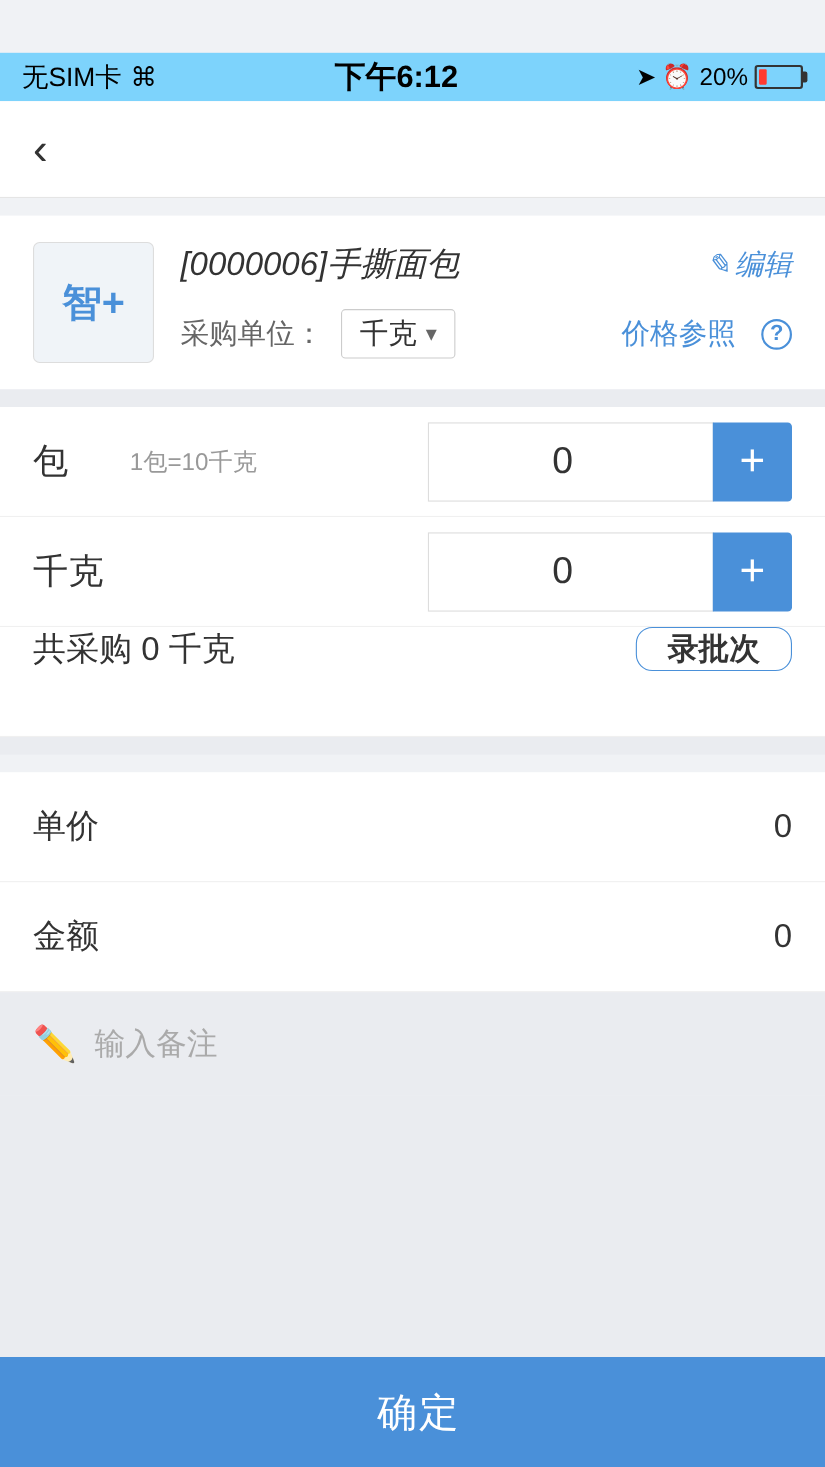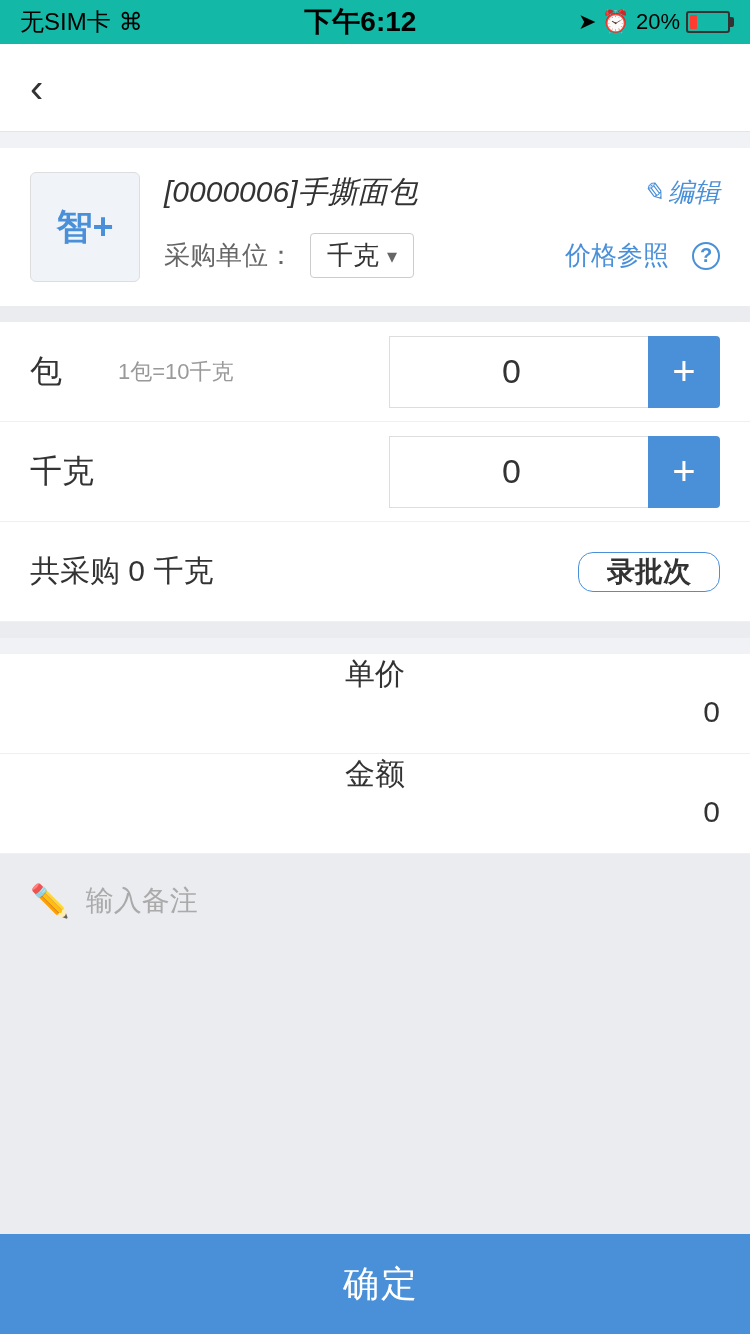--- a/index.html
+++ b/index.html
@@ -8,28 +8,29 @@
       font-family: -apple-system, "PingFang SC", "Helvetica Neue", sans-serif;
       background: #f0f2f5;
       width: 750px;
       min-height: 1334px;
       overflow-x: hidden;
       font-size: 28px;
     }
 
     
     .status-bar {
-      background: #14b8a6;
+      background: #7dd3fc;
       height: 44px;
       display: flex;
       align-items: center;
       justify-content: space-between;
       padding: 0 20px;
       font-size: 26px;
       font-weight: 500;
+      margin-top: 48px;
     }
     .status-left {
       display: flex;
       align-items: center;
       gap: 8px;
       font-size: 24px;
     }
     .status-center {
       font-size: 28px;
       font-weight: 600;
@@ -239,21 +240,21 @@
       align-items: center;
       justify-content: center;
       cursor: pointer;
       border-radius: 0 4px 4px 0;
       margin-left: -1px;
     }
 
     
     .summary-row {
       display: flex;
-      align-items: center;
+      align-items: flex-start;
       padding: 0 30px;
       height: 100px;
       background: #fff;
       border-bottom: 1px solid #f0f0f0;
     }
     .summary-text {
       font-size: 30px;
       color: #333;
     }
     .batch-btn {
@@ -272,21 +273,20 @@
     .price-section {
       background: #fff;
       margin-top: 16px;
     }
     .price-row {
       display: flex;
       align-items: center;
       padding: 0 30px;
       height: 100px;
       border-bottom: 1px solid #f0f0f0;
-      flex-direction: column;
     }
     .price-label {
       font-size: 30px;
       color: #333;
     }
     .price-value {
       margin-left: auto;
       font-size: 30px;
       color: #333;
     }

